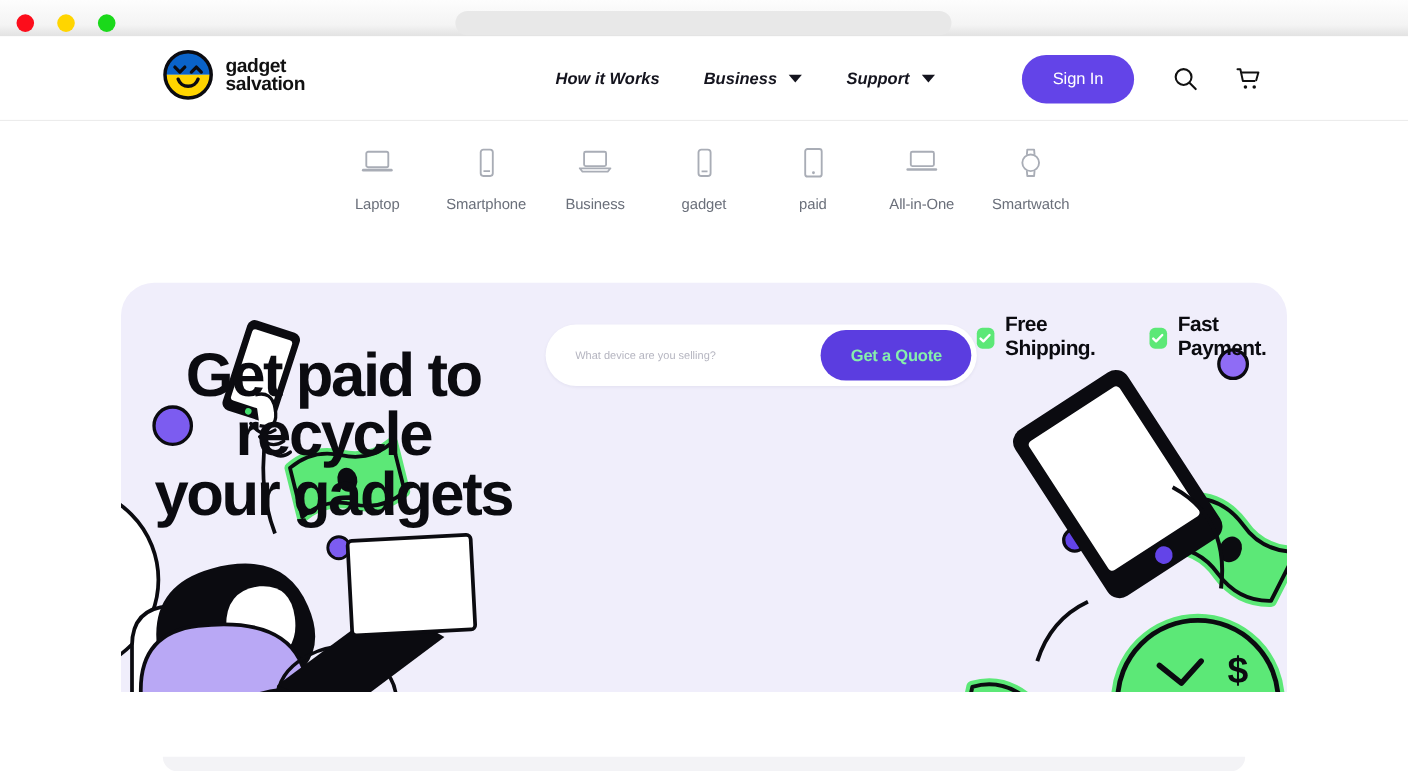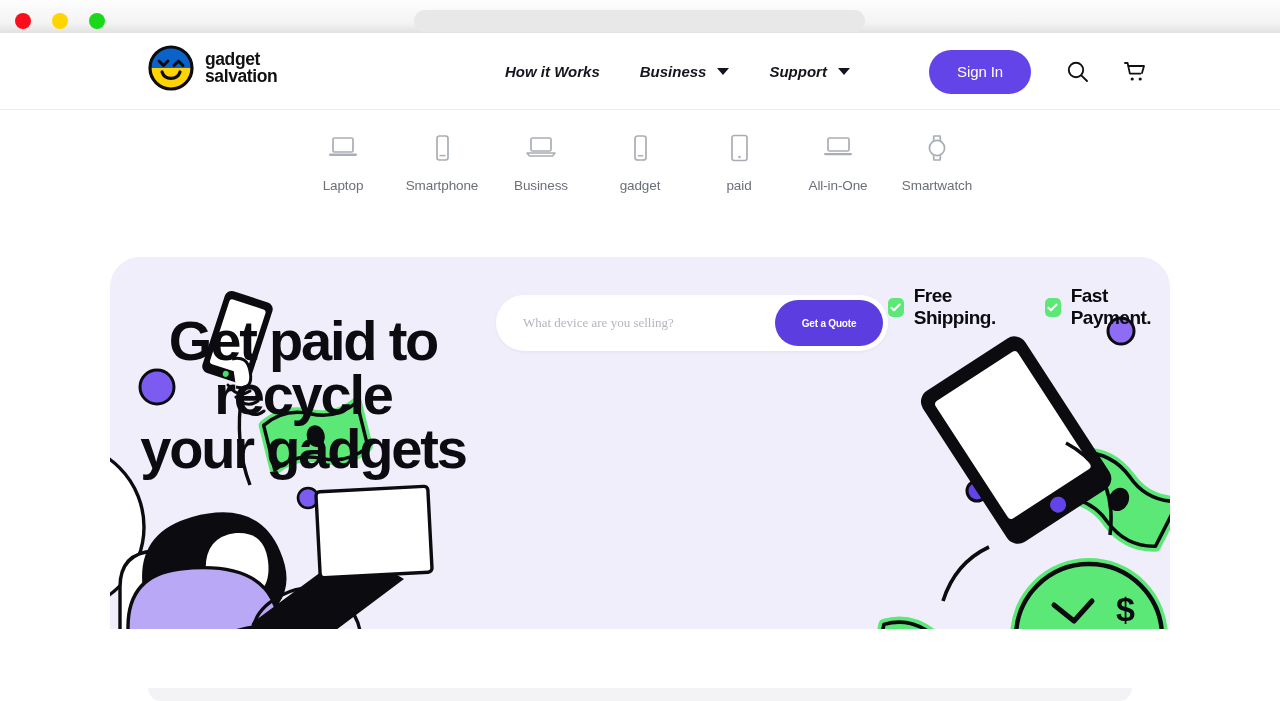--- a/index.html
+++ b/index.html
@@ -133,31 +133,31 @@
     width: 465px; height: 56px;
     background: #ffffff;
     border-radius: 28px;
     display: flex; align-items: center;
     padding: 5px;
     box-shadow: 0 1px 3px rgba(40,30,90,0.06);
   }
   .quote-input {
     flex: 1; height: 100%;
     border: none; outline: none; background: transparent;
-    font-family: Liberation Serif, serif;
-    font-size: 13px; color: #0c4a6e;
+    font-family: Liberation Sans, sans-serif;
+    font-size: 10px; color: #0c4a6e;
     padding-left: 22px;
   }
   .quote-input::placeholder { color: #b5b5c0; }
   .quote-btn {
-    background: #5b3de0; color: #ffffff;
+    background: #5b3de0; color: #86efac;
     border: none; border-radius: 23px;
     height: 46px; padding: 0 27px;
     font-family: "Liberation Sans", sans-serif;
-    font-size: 10px; font-weight: 700; letter-spacing: -0.2px;
+    font-size: 15px; font-weight: 700; letter-spacing: -0.2px;
     cursor: pointer;
   }
 
   .perks {
     margin-top: 28px;
     display: flex; align-items: center; gap: 30px;
   }
   .perk { display: flex; align-items: center; gap: 10px; }
   .perk-check {
     width: 19px; height: 19px; border-radius: 5px;

